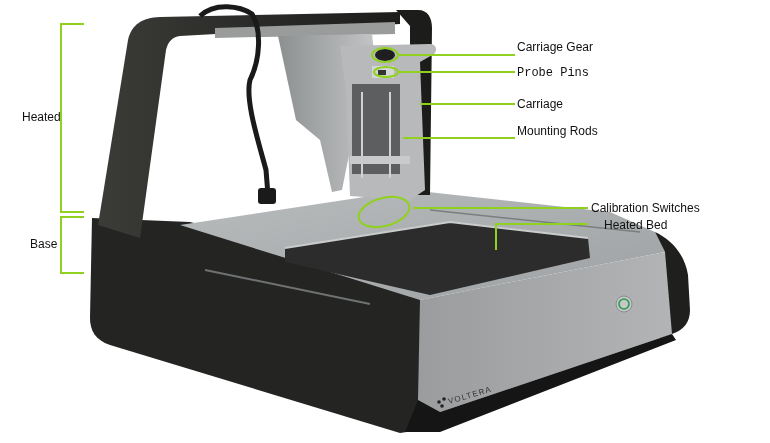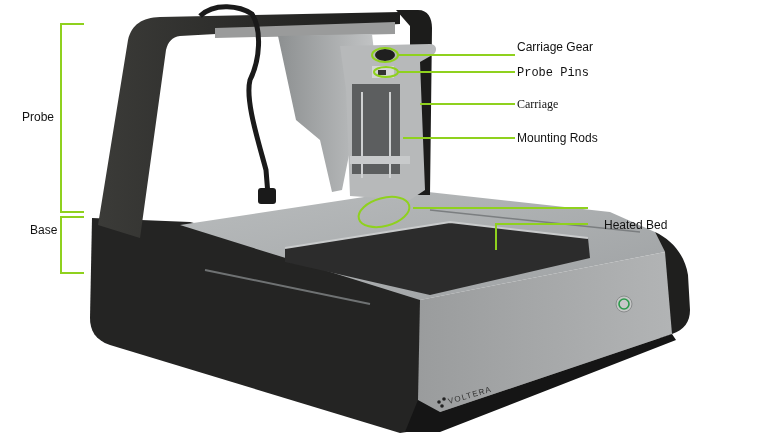--- a/index.html
+++ b/index.html
@@ -101,21 +101,22 @@
 
     <line x1="403" y1="138" x2="515" y2="138"></line>
 
     <ellipse cx="384" cy="212" rx="26" ry="14" transform="rotate(-15 384 212)"></ellipse>
     <line x1="413" y1="208" x2="588" y2="208"></line>
 
     <path d="M496 250 L496 224 L588 224"></path>
   </g>
 </svg>
 
-<div class="label" style="left:22px; top:110px;">Probe</div>
-<div class="label" style="left:30px; top:223px;">Base</div>
+<div class="label" style="left:22px; top:110px;">Heated</div>
+<div class="label" style="left:30px; top:237px;">Base</div>
 
 <div class="label" style="left:517px; top:40px;">Carriage Gear</div>
 <div class="label" style="left:517px; top:66px;font-family:Liberation Mono, monospace;">Probe Pins</div>
-<div class="label" style="left:517px; top:97px;font-family:Liberation Serif, serif;">Carriage</div>
-<div class="label" style="left:517px; top:131px;">Mounting Rods</div>
+<div class="label" style="left:517px; top:97px;">Carriage</div>
+<div class="label" style="left:517px; top:124px;">Mounting Rods</div>
+<div class="label" style="left:591px; top:201px;">Calibration Switches</div>
 <div class="label" style="left:604px; top:218px;">Heated Bed</div>
 </div>
 
 </body></html>

